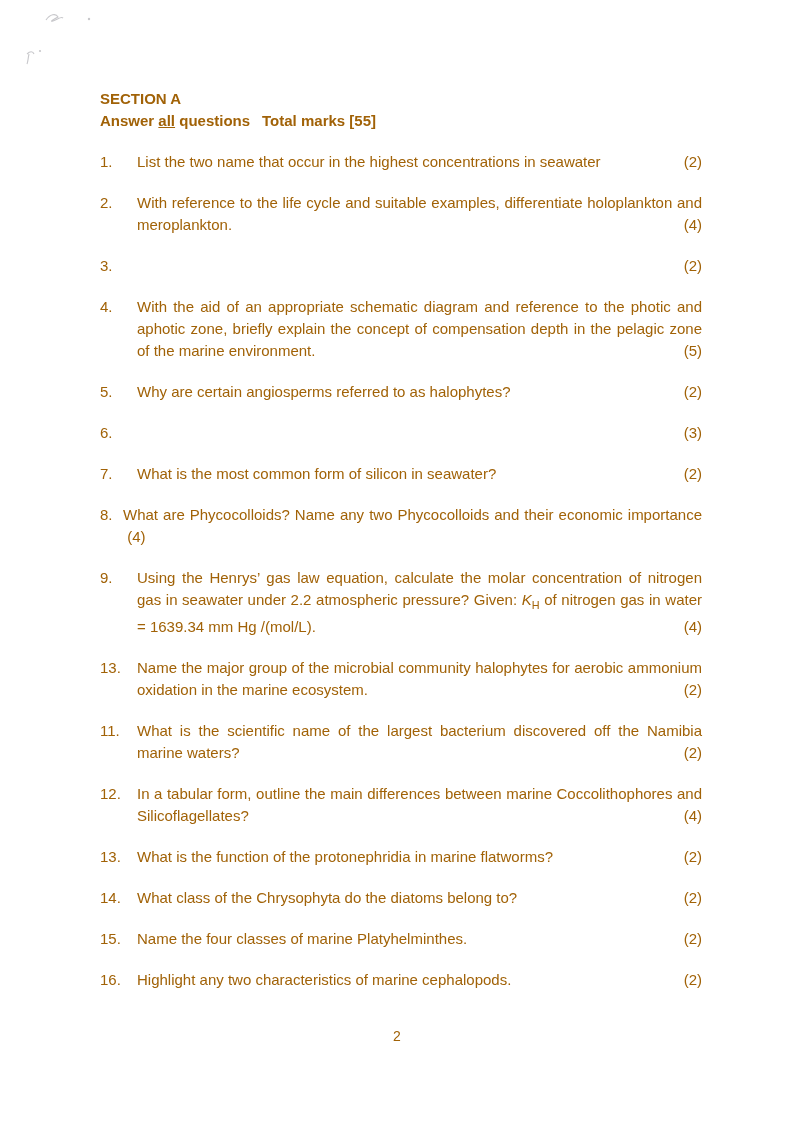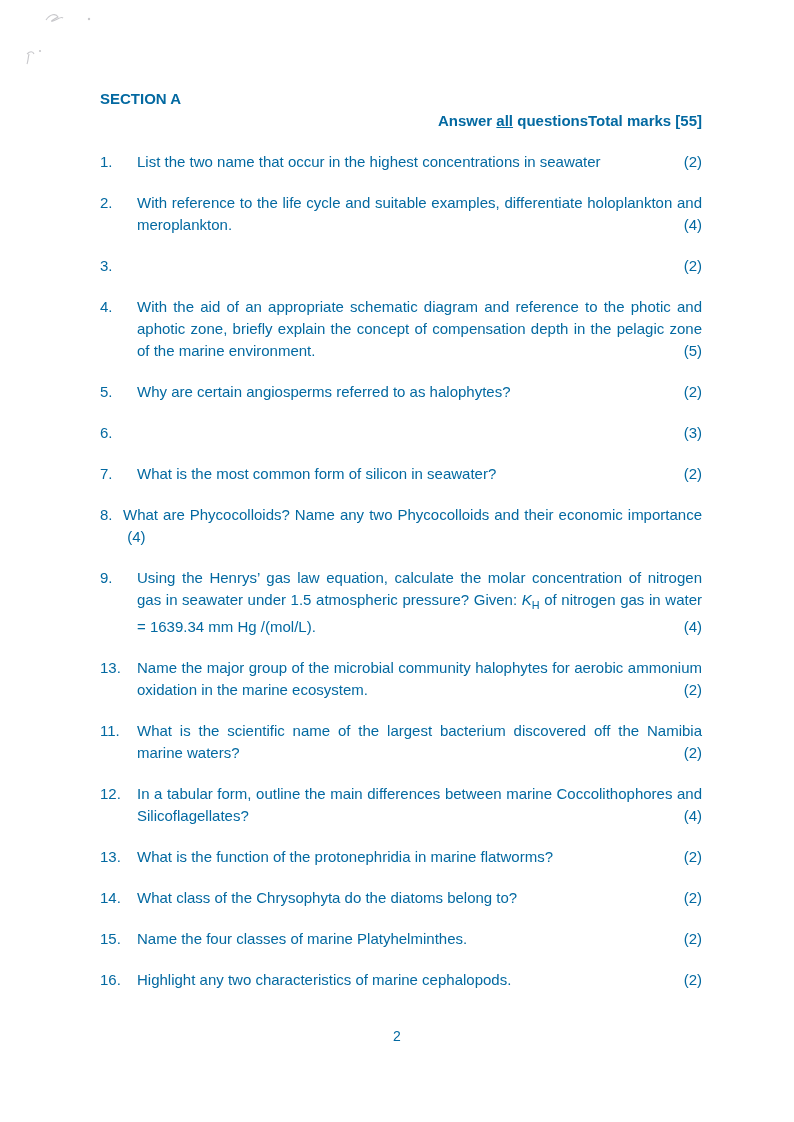--- a/index.html
+++ b/index.html
@@ -2,36 +2,37 @@
 <html><head>
 <meta charset="utf-8">
 <style>
   html, body { margin: 0; padding: 0; background: #ffffff; }
   .page {
     position: relative;
     width: 794px;
     height: 1122px;
     background: #ffffff;
     font-family: "Liberation Sans", "DejaVu Sans", sans-serif;
-    color: #0369a1;
+    color: #a16207;
     overflow: hidden;
   }
   .content {
     position: absolute;
     left: 100px;
     top: 88px;
     width: 602px;
     font-size: 15px;
     line-height: 22px;
   }
   .section-title { font-weight: bold; }
   .answer-row {
     display: flex;
-    justify-content: flex-end;
+    justify-content: flex-start;
     font-weight: bold;
+    gap: 12px;
   }
   .seg-u { text-decoration: underline; }
   .seg-i { font-style: italic; }
   .seg-sub { vertical-align: sub; font-size: 0.72em; }
   .questions { margin-top: 6px; }
   .q-row {
     display: flex;
     margin-top: 19px;
     font-size: 15px;
     line-height: 22px;
@@ -110,21 +111,21 @@
         <div class="q-row">
           <div class="q-num">7.</div>
           <div class="q-body"><span>What is the most common form of silicon in seawater?</span><span class="q-marks">(2)</span></div>
         </div>
         <div class="q-row tight">
           <div class="q-num">8.</div>
           <div class="q-body"><span>What are Phycocolloids? Name any two Phycocolloids and their economic importance</span><span class="q-marks inline"> (4)</span></div>
         </div>
         <div class="q-row">
           <div class="q-num">9.</div>
-          <div class="q-body"><span>Using the Henrys’ gas law equation, calculate the molar concentration of nitrogen gas in seawater under 1.5 atmospheric pressure? Given: </span><span class="seg-i">K</span><span class="seg-sub">H</span><span> of nitrogen gas in water = 1639.34 mm Hg /(mol/L).</span><span class="q-marks">(4)</span></div>
+          <div class="q-body"><span>Using the Henrys’ gas law equation, calculate the molar concentration of nitrogen gas in seawater under 2.2 atmospheric pressure? Given: </span><span class="seg-i">K</span><span class="seg-sub">H</span><span> of nitrogen gas in water = 1639.34 mm Hg /(mol/L).</span><span class="q-marks">(4)</span></div>
         </div>
         <div class="q-row">
           <div class="q-num">13.</div>
           <div class="q-body"><span>Name the major group of the microbial community halophytes for aerobic ammonium oxidation in the marine ecosystem.</span><span class="q-marks">(2)</span></div>
         </div>
         <div class="q-row">
           <div class="q-num">11.</div>
           <div class="q-body"><span>What is the scientific name of the largest bacterium discovered off the Namibia marine waters?</span><span class="q-marks">(2)</span></div>
         </div>
         <div class="q-row">

